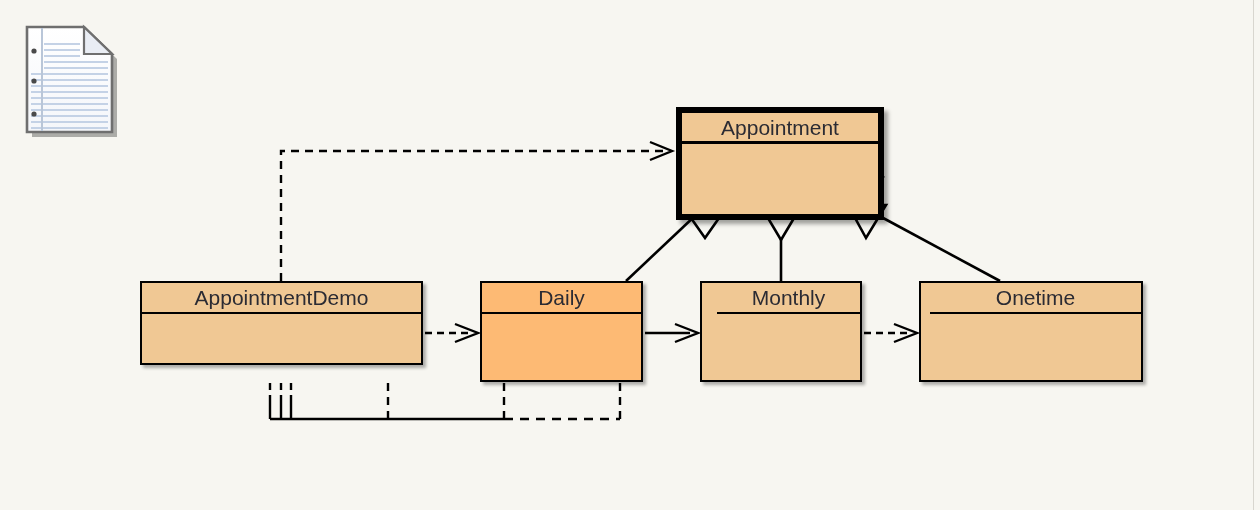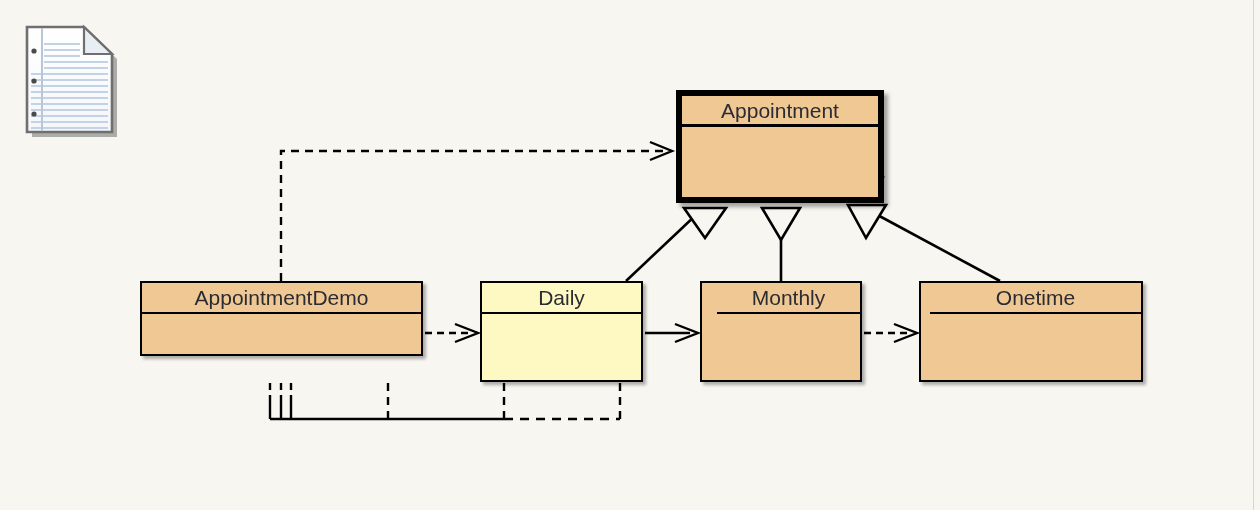--- a/index.html
+++ b/index.html
@@ -179,31 +179,31 @@
       <line x1="22" y1="32" x2="58" y2="32"></line>
     </g>
 
     <line x1="20" y1="4" x2="20" y2="107" stroke="#b9c6d8" stroke-width="2"></line>
 
     <circle cx="12" cy="27" r="2.6" fill="#4a4a4a"></circle>
     <circle cx="12" cy="57" r="2.6" fill="#4a4a4a"></circle>
     <circle cx="12" cy="90" r="2.6" fill="#4a4a4a"></circle>
   </svg>
 
-  <div class="uml-class selected" id="cls-appointment" style="left: 676px; top: 90px; width: 208px; height: 113px; background: rgb(240, 200, 148); border-color: rgb(0, 0, 0);">
+  <div class="uml-class selected" id="cls-appointment" style="left: 676px; top: 107px; width: 208px; height: 113px; background: rgb(240, 200, 148); border-color: rgb(0, 0, 0);">
     <div class="uml-title" style="color: rgb(43, 43, 51);">Appointment</div>
     <div class="uml-body"></div>
   </div>
 
-  <div class="uml-class" id="cls-appointmentdemo" style="left: 140px; top: 281px; width: 283px; height: 75px; background: rgb(240, 200, 148); border-color: rgb(0, 0, 0);">
+  <div class="uml-class" id="cls-appointmentdemo" style="left: 140px; top: 281px; width: 283px; height: 84px; background: rgb(240, 200, 148); border-color: rgb(0, 0, 0);">
     <div class="uml-title" style="color: rgb(43, 43, 51);">AppointmentDemo</div>
     <div class="uml-body"></div>
   </div>
 
-  <div class="uml-class" id="cls-daily" style="left: 480px; top: 281px; width: 163px; height: 101px; background: #fef9c3; border-color: rgb(0, 0, 0);">
+  <div class="uml-class" id="cls-daily" style="left: 480px; top: 281px; width: 163px; height: 101px; background: #fdba74; border-color: rgb(0, 0, 0);">
     <div class="uml-title" style="color: rgb(43, 43, 51);">Daily</div>
     <div class="uml-body"></div>
   </div>
 
   <div class="uml-class" id="cls-monthly" style="left: 700px; top: 281px; width: 162px; height: 101px; background: rgb(240, 200, 148); border-color: rgb(0, 0, 0); padding-left: 15px;">
     <div class="uml-title" style="color: rgb(43, 43, 51);">Monthly</div>
     <div class="uml-body"></div>
   </div>
 
   <div class="uml-class" id="cls-onetime" style="left: 919px; top: 281px; width: 224px; height: 101px; background: rgb(240, 200, 148); border-color: rgb(0, 0, 0); padding-left: 9px;">

